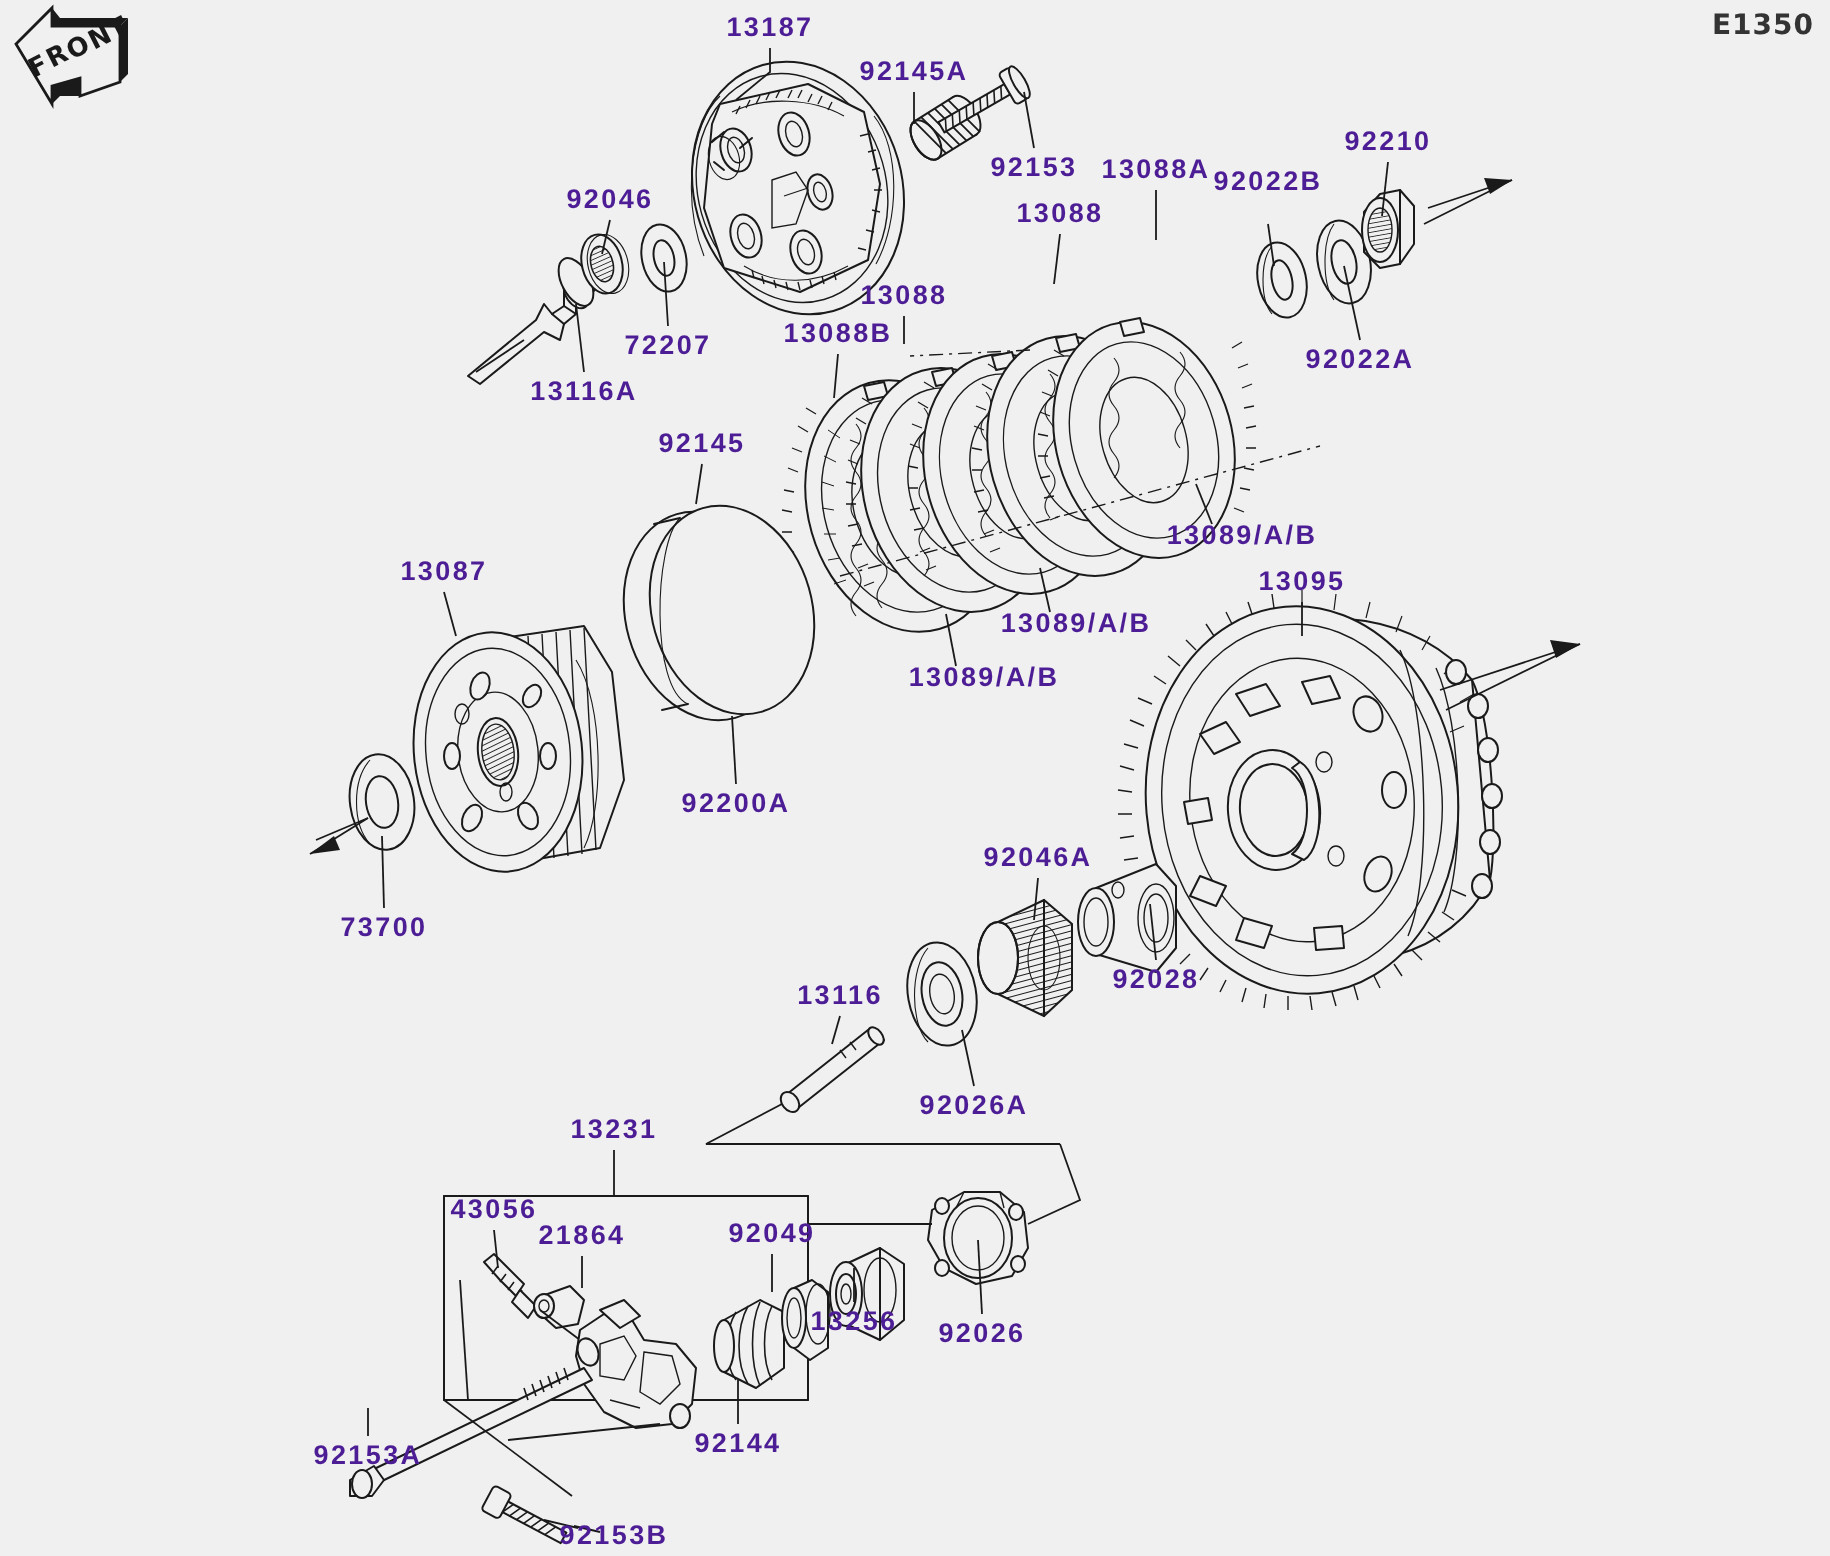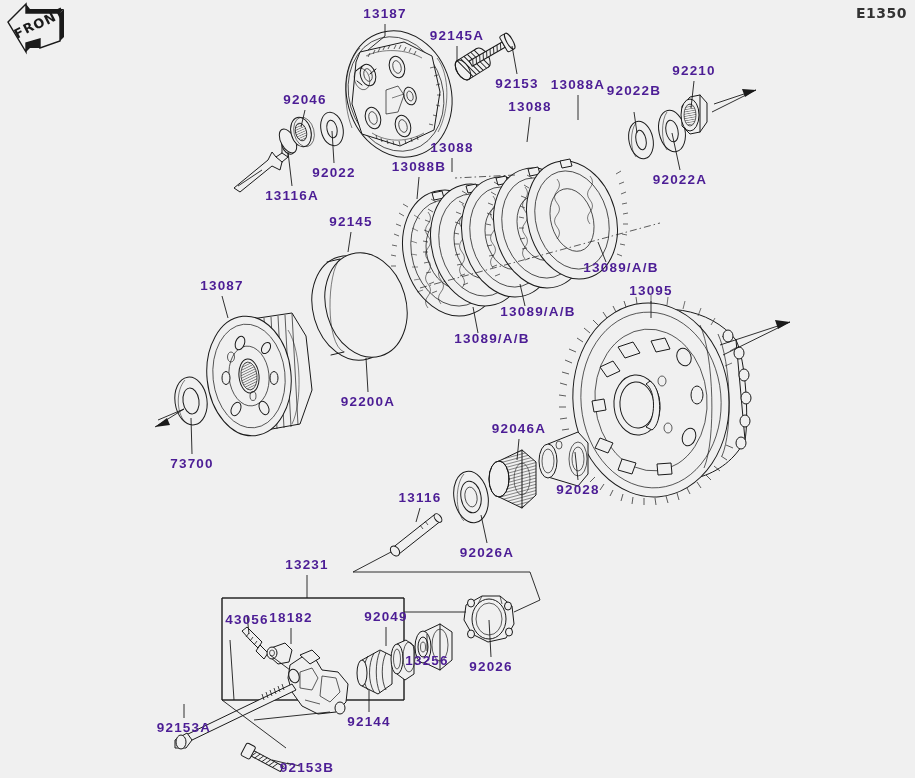--- a/index.html
+++ b/index.html
@@ -560,39 +560,39 @@
 <div id="labels">
       <div class="lbl" style="left: 385px; top: 7px;">13187</div>
       <div class="lbl" style="left: 457px; top: 29px;">92145A</div>
       <div class="lbl" style="left: 517px; top: 77px;">92153</div>
       <div class="lbl" style="left: 578px; top: 78px;">13088A</div>
       <div class="lbl" style="left: 530px; top: 100px;">13088</div>
       <div class="lbl" style="left: 634px; top: 84px;">92022B</div>
       <div class="lbl" style="left: 694px; top: 64px;">92210</div>
       <div class="lbl" style="left: 680px; top: 173px;">92022A</div>
       <div class="lbl" style="left: 305px; top: 93px;">92046</div>
-      <div class="lbl" style="left: 334px; top: 166px;">92022</div>
+      <div class="lbl" style="left: 334px; top: 166px;">72207</div>
       <div class="lbl" style="left: 292px; top: 189px;">13116A</div>
       <div class="lbl" style="left: 452px; top: 141px;">13088</div>
       <div class="lbl" style="left: 419px; top: 160px;">13088B</div>
       <div class="lbl" style="left: 621px; top: 261px;">13089/A/B</div>
       <div class="lbl" style="left: 538px; top: 305px;">13089/A/B</div>
       <div class="lbl" style="left: 492px; top: 332px;">13089/A/B</div>
       <div class="lbl" style="left: 351px; top: 215px;">92145</div>
       <div class="lbl" style="left: 222px; top: 279px;">13087</div>
       <div class="lbl" style="left: 368px; top: 395px;">92200A</div>
       <div class="lbl" style="left: 192px; top: 457px;">73700</div>
       <div class="lbl" style="left: 651px; top: 284px;">13095</div>
       <div class="lbl" style="left: 519px; top: 422px; text-align: center;">92046A</div>
       <div class="lbl" style="left: 578px; top: 483px;">92028</div>
       <div class="lbl" style="left: 487px; top: 546px;">92026A</div>
       <div class="lbl" style="left: 420px; top: 491px;">13116</div>
       <div class="lbl" style="left: 307px; top: 558px;">13231</div>
-      <div class="lbl" style="left: 247px; top: 598px; margin-top: 15px;">43056</div>
-      <div class="lbl" style="left: 291px; top: 611px;">18182</div>
+      <div class="lbl" style="left: 247px; top: 598px;">43056</div>
+      <div class="lbl" style="left: 291px; top: 611px;">21864</div>
       <div class="lbl" style="left: 386px; top: 610px;">92049</div>
       <div class="lbl" style="left: 427px; top: 654px;">13256</div>
       <div class="lbl" style="left: 491px; top: 660px; text-align: right;">92026</div>
       <div class="lbl" style="left: 369px; top: 715px;">92144</div>
       <div class="lbl" style="left: 184px; top: 721px;">92153A</div>
       <div class="lbl" style="left: 307px; top: 761px;">92153B</div>
     </div>
 
 </div>
 

